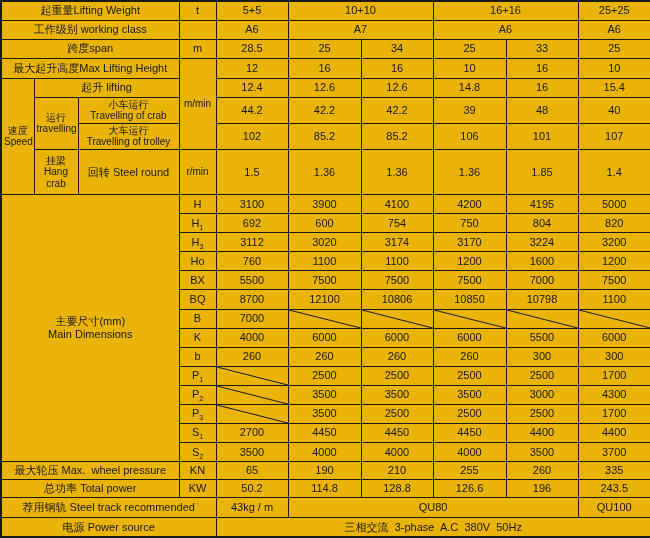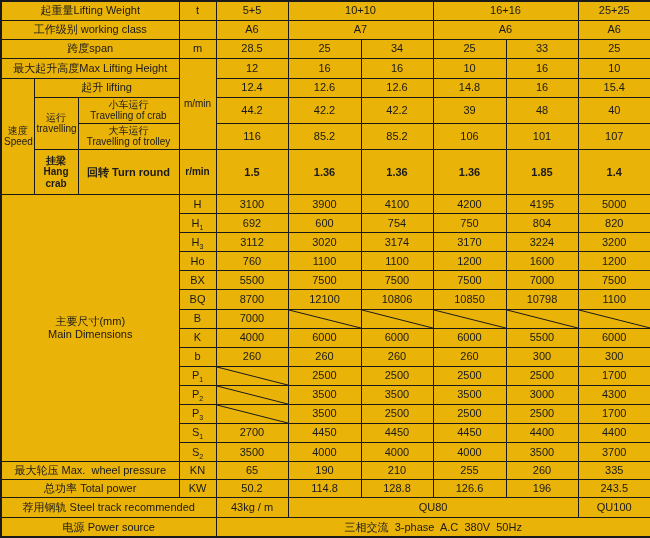--- a/index.html
+++ b/index.html
@@ -11,21 +11,21 @@
   }
   td{border:1px solid #1a1a1a;text-align:center;vertical-align:middle;
      padding:0 2px;overflow:hidden;line-height:1.18;}
   .two{font-size:10px;line-height:1.15;}
   .stack span{display:block;}
   sub{font-size:7px;line-height:0;}
   .diag{position:relative;padding:0;}
   .diag svg{position:absolute;top:0;left:0;width:100%;height:100%;display:block;}
   .diag line{stroke:#1a1a1a;stroke-width:1;vector-effect:non-scaling-stroke;}
   tr.h19{height:19px;} tr.h20{height:20px;margin-top:8px;} tr.h26{height:26px;}
-  tr.h45{height:45px;font-weight:bold;} tr.h18{height:18px;}
+  tr.h45{height:45px;} tr.h18{height:18px;}
 </style>
 </head>
 <body>
 
 <div class="page">
 <table class="spec">
 <colgroup>
   <col style="width:33px">
         <col style="width:44px">
         <col style="width:101px">
@@ -108,35 +108,35 @@
   <td>39</td>
   <td>48</td>
   <td>40</td>
 </tr>
 
 <tr class="h26">
   <td class="stack two">
     <span>大车运行</span>
     <span>Travelling of trolley</span>
   </td>
-  <td>116</td>
+  <td>102</td>
   <td>85.2</td>
   <td>85.2</td>
   <td>106</td>
   <td>101</td>
   <td>107</td>
 </tr>
 
 <tr class="h45">
   <td class="stack two">
     <span>挂梁</span>
     <span>Hang</span>
     <span>crab</span>
   </td>
-  <td>回转 Turn round</td>
+  <td>回转 Steel round</td>
   <td class="two">r/min</td>
   <td>1.5</td>
   <td>1.36</td>
   <td>1.36</td>
   <td>1.36</td>
   <td>1.85</td>
   <td>1.4</td>
 </tr>
 
 <tr class="h19">

